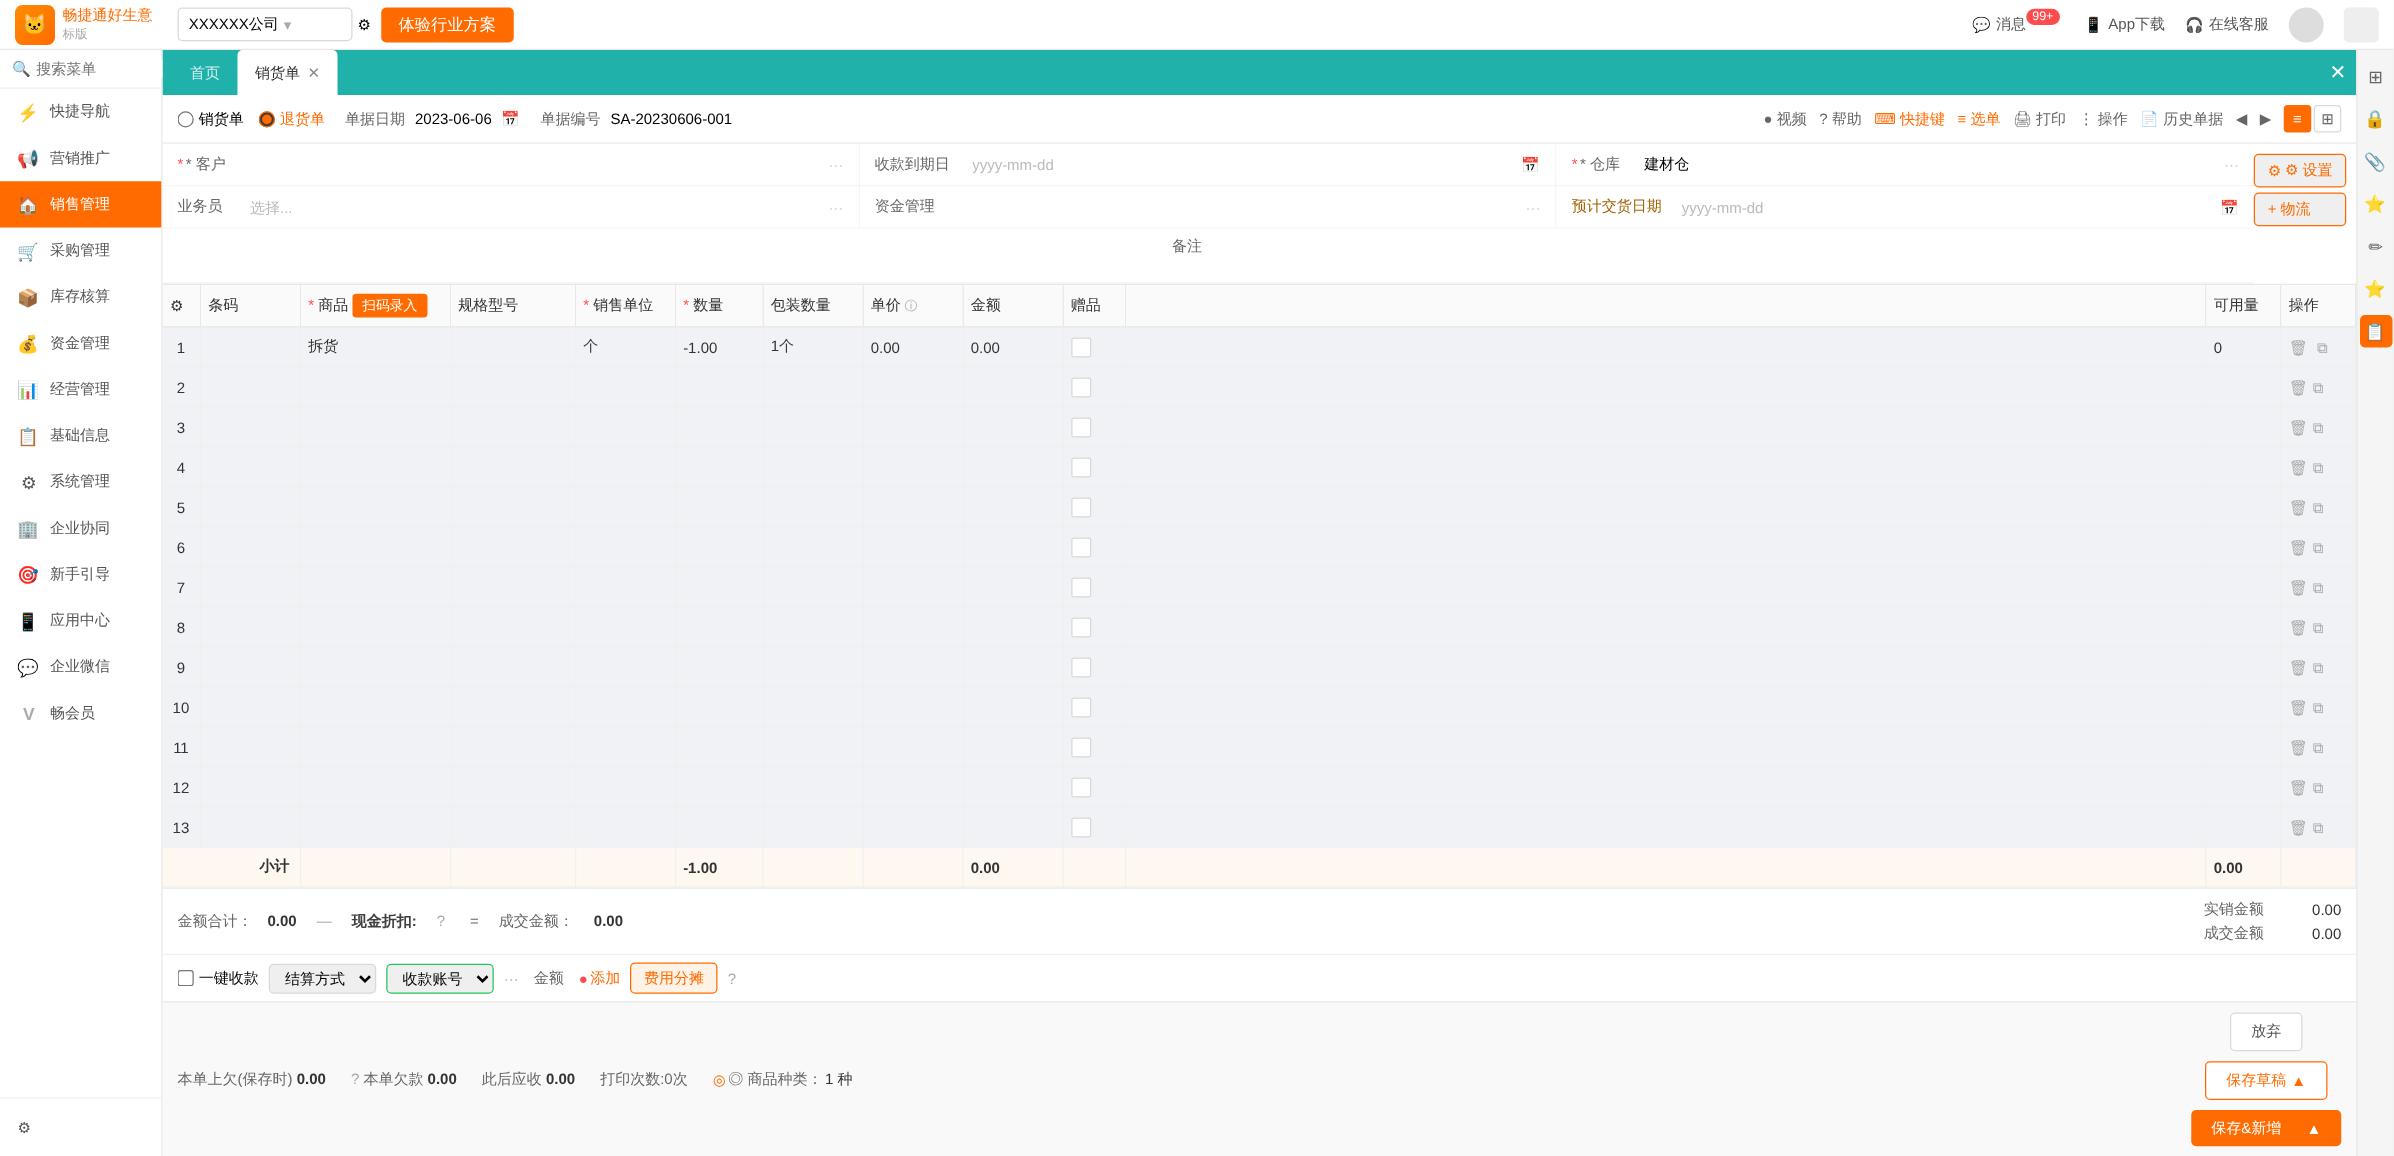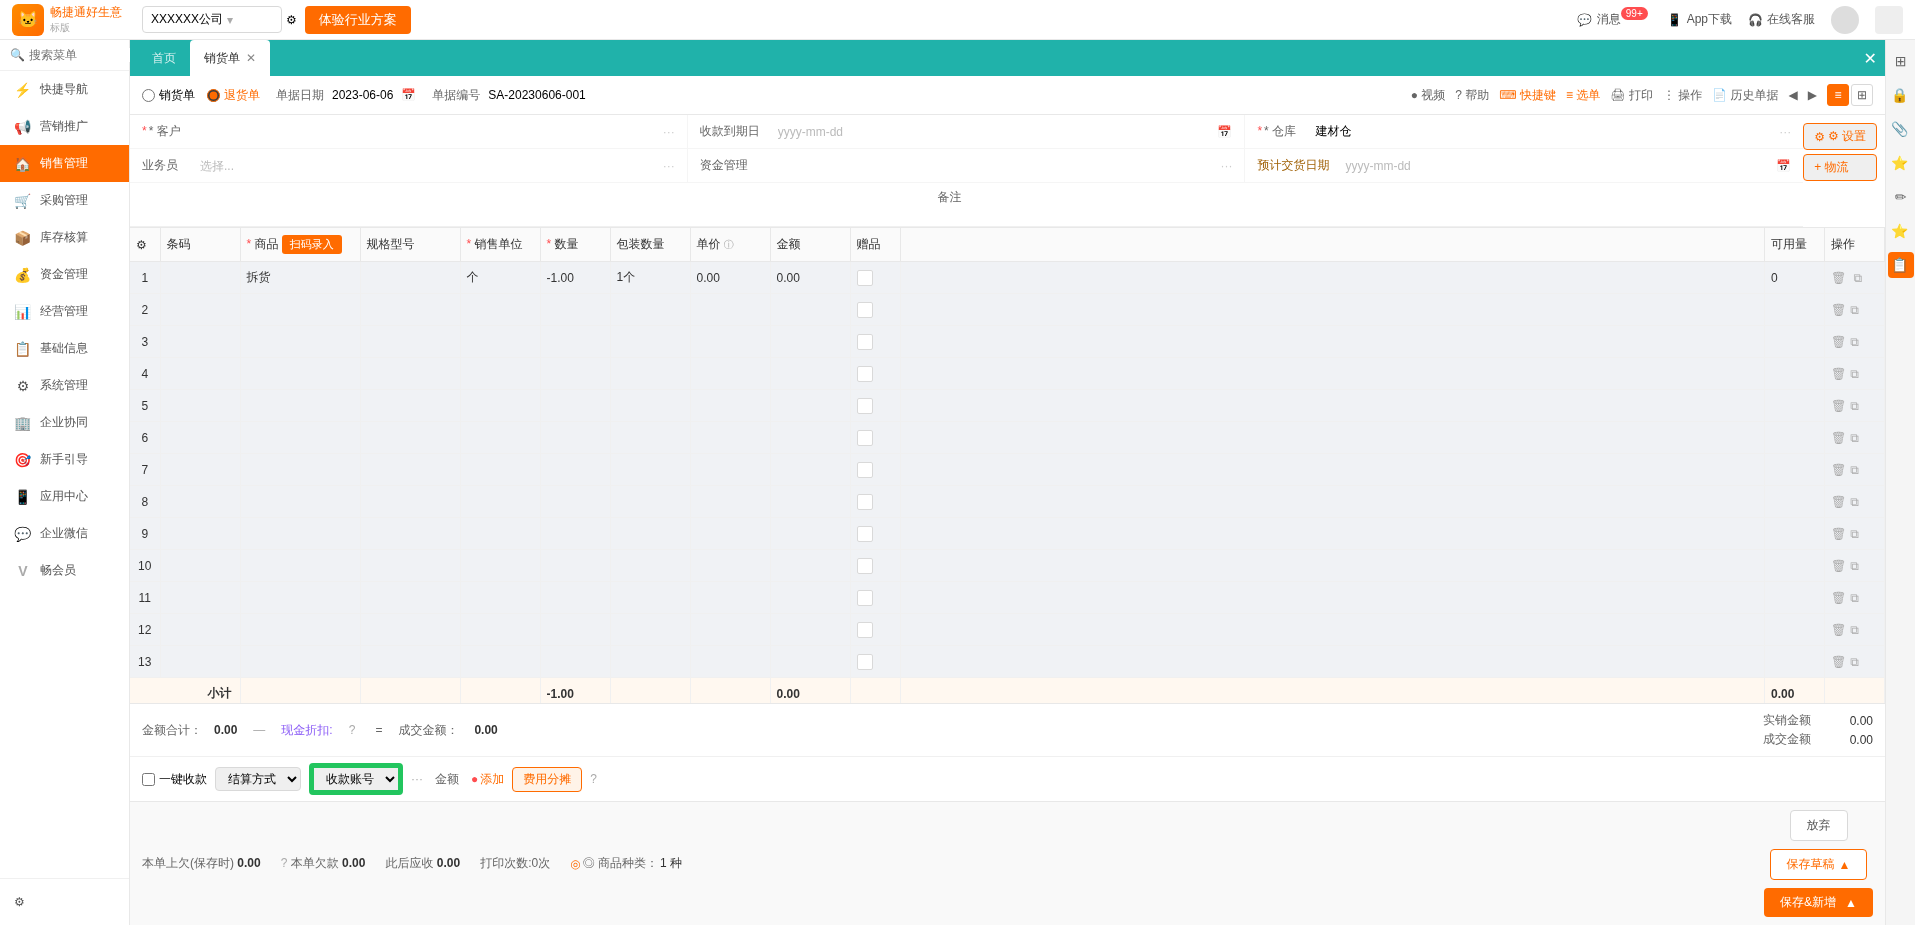--- a/index.html
+++ b/index.html
@@ -72,21 +72,21 @@
     .footer-payment { display: flex; align-items: center; gap: 8px; padding: 6px 12px; }
     .payment-btn { border: 1px solid #ff6b00; color: #ff6b00; border-radius: 4px; padding: 3px 10px; cursor: pointer; background: white; }
     .payment-btn.active { background: #fff3e8; }
     .footer-bottom-bar { display: flex; align-items: center; justify-content: space-between; padding: 8px 12px; background: #f9f9f9; border-top: 1px solid #e8e8e8; }
     .footer-stats { display: flex; gap: 20px; align-items: center; }
     .stat-item { color: #666; }
     .stat-item b { color: #333; }
     .footer-actions { display: flex; align-items: center; gap: 8px; flex-direction: column; }
     .discard-btn { border: 1px solid #d9d9d9; background: white; border-radius: 4px; padding: 6px 16px; cursor: pointer; color: #555; }
     .save-draft-btn { border: 1px solid #ff6b00; background: white; border-radius: 4px; padding: 6px 16px; cursor: pointer; color: #ff6b00; display: flex; align-items: center; gap: 4px; }
-    .save-new-btn { background: #ff6b00; color: white; border: none; border-radius: 4px; padding: 6px 16px; cursor: pointer; display: flex; align-items: center; gap: 9px; }
+    .save-new-btn { background: #ff6b00; color: white; border: none; border-radius: 4px; padding: 6px 16px; cursor: pointer; display: flex; align-items: center; gap: 20px; }
 
     
     .float-sidebar { width: 30px; background: #f5f5f5; border-left: 1px solid #e8e8e8; display: flex; flex-direction: column; align-items: center; padding: 8px 0; gap: 8px; flex-shrink: 0; }
     .float-btn { width: 26px; height: 26px; display: flex; align-items: center; justify-content: center; cursor: pointer; color: #666; font-size: 14px; border-radius: 4px; }
     .float-btn.orange { background: #ff6b00; color: white; }
 
     .checkbox-cell { width: 16px; height: 16px; border: 1px solid #d9d9d9; border-radius: 2px; background: white; }
 
     
     .form-grid-wrapper { display: flex; background: white; border-bottom: 1px solid #e8e8e8; }
@@ -590,21 +590,21 @@
           </tbody>
         </table>
       </div>
 
       <div class="form-footer">
 
         <div class="footer-top">
           <span style="color:#666;">金额合计：</span>
           <span style="color:#333;font-weight:bold;">0.00</span>
           <span style="color:#aaa;margin:0 4px;">—</span>
-          <span style="color:#8b5cf6;">现金折扣:</span>
+          <span style="color:#404040;font-weight:bold;">现金折扣:</span>
           <span style="color:#aaa;margin:0 4px;">?</span>
           <span style="color:#666;margin:0 4px;">=</span>
           <span style="color:#666;">成交金额：</span>
           <span style="color:#333;font-weight:bold;margin-left:4px;">0.00</span>
           <div style="margin-left:auto;display:flex;flex-direction:column;align-items:flex-end;gap:2px;">
             <div style="display:flex;gap:12px;align-items:center;">
               <span style="color:#666;">实销金额</span>
               <span style="color:#333;min-width:50px;text-align:right;">0.00</span>
             </div>
             <div style="display:flex;gap:12px;align-items:center;">
@@ -615,21 +615,21 @@
         </div>
 
         <div class="footer-payment">
           <label style="display:flex;align-items:center;gap:4px;cursor:pointer;">
             <input type="checkbox" style="">
             <span>一键收款</span>
           </label>
           <select style="border:1px solid #d9d9d9;padding:3px 8px;border-radius:4px;font-size:12px;">
             <option>结算方式</option>
           </select>
-          <select style="border:5px solid #22c55e;padding:3px 8px;border-radius:4px;font-size:12px;">
+          <select style="border:1px solid #22c55e;padding:3px 8px;border-radius:4px;font-size:12px;">
             <option>收款账号</option>
           </select>
           <span style="color:#aaa;cursor:pointer;">···</span>
           <span style="margin:0 4px;color:#666;">金额</span>
           <button style="background:none;border:none;color:#ff6b00;cursor:pointer;display:flex;align-items:center;gap:2px;">
             <span style="color:#ff4d4f;">●</span>
             <span>添加</span>
           </button>
           <button class="payment-btn active">费用分摊</button>
           <span style="color:#aaa;cursor:pointer;">?</span>

